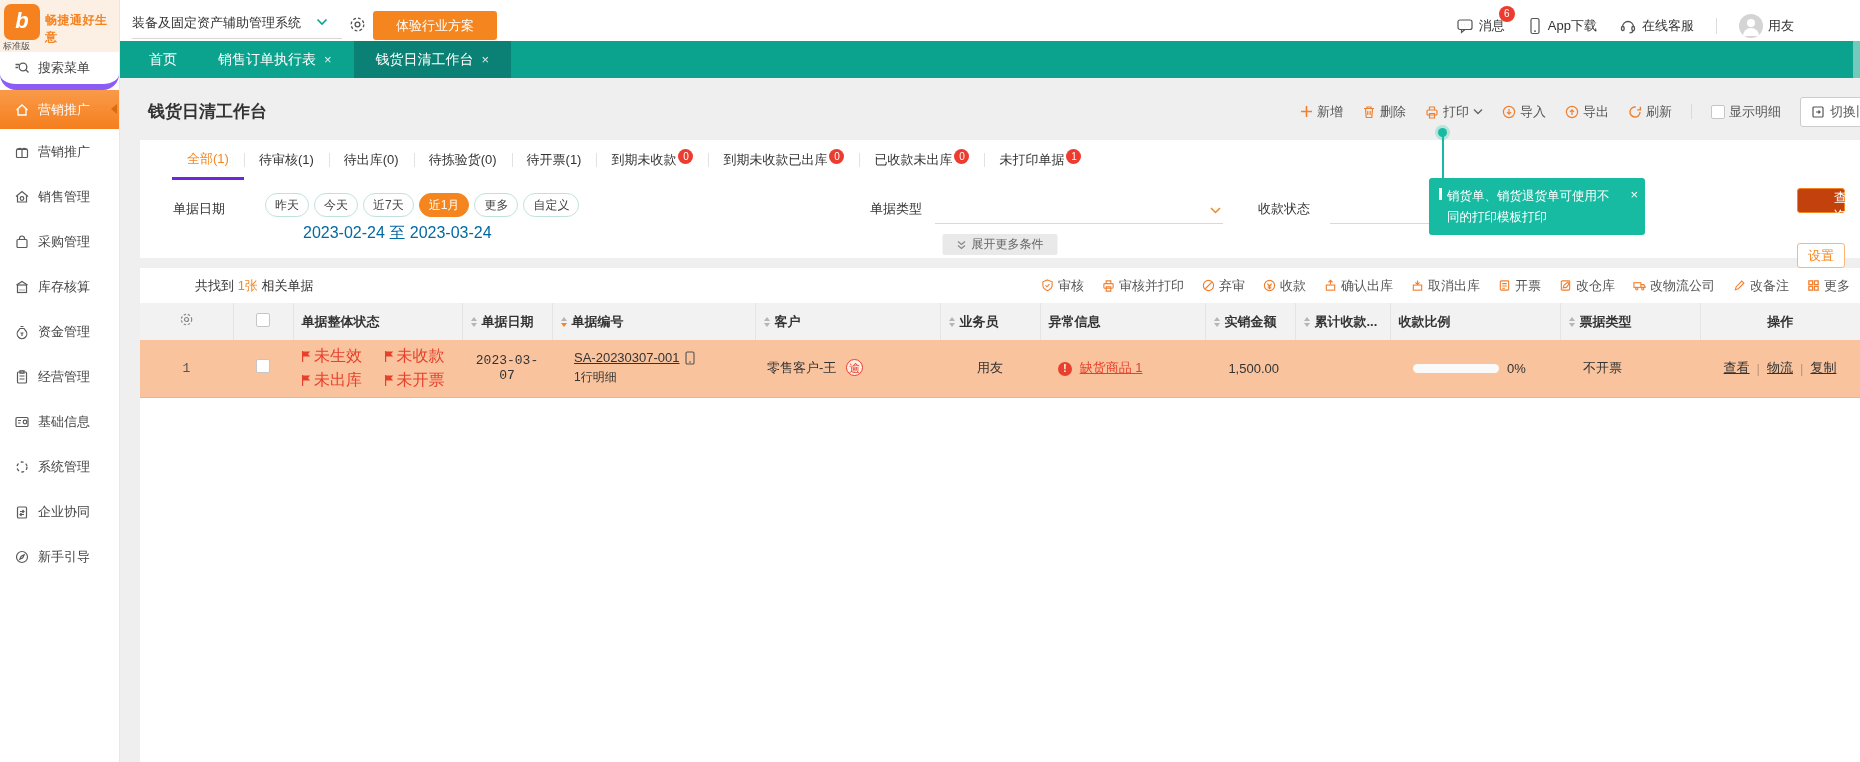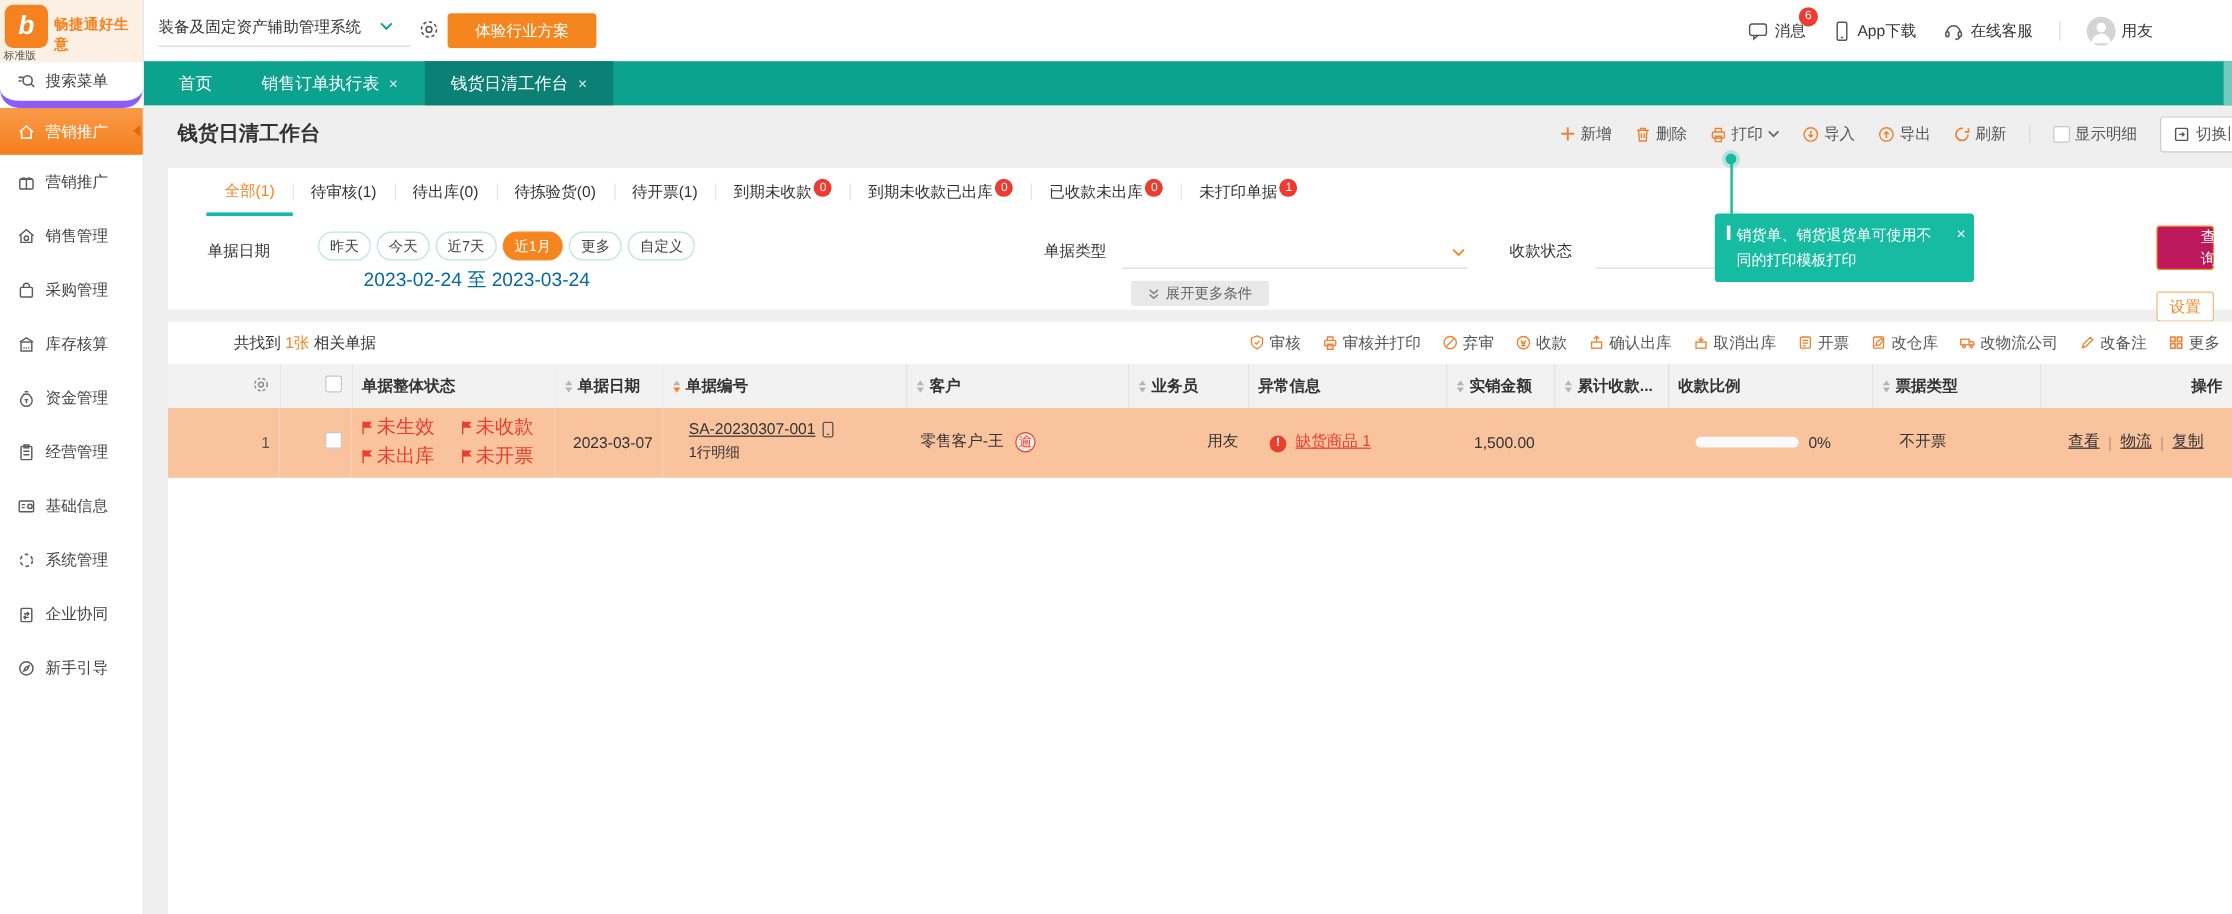--- a/index.html
+++ b/index.html
@@ -13,21 +13,21 @@
   .brand-name { position:absolute; left:45px; top:12px; color:#f5821f; font-weight:bold; font-size:12px; letter-spacing:0.5px; }
   .edition { position:absolute; left:3px; top:40px; font-size:9px; color:#555; }
   .side-item { display:flex; align-items:center; height:45px; padding-left:14px; color:#444; font-size:13px; cursor:pointer; }
   .side-item svg { margin-right:8px; flex:none; }
   .search-item { height:38px; border-bottom:6px solid #8b5cf6;border-radius:16px; }
   .quick-nav { height:39px; background:linear-gradient(180deg,#f99a49,#f57f1e); color:#fff; position:relative; }
   .quick-nav-notch { position:absolute; right:2px; top:14px; width:0; height:0; border-top:5px solid transparent; border-bottom:5px solid transparent; border-right:6px solid #d96c10; }
 
   
   .main { position:absolute; left:120px; top:0; width:1740px; height:762px; }
-  .topbar { position:relative; height:51px; background:#fff; }
+  .topbar { position:relative; height:41px; background:#fff; }
   .sys-select { position:absolute; left:12px; top:14px; width:210px; border-bottom:1px solid #d8d8d8; padding-bottom:6px; font-size:13px; color:#333; cursor:pointer; }
   .sys-chevron { position:absolute; left:196px; top:18px; }
   .gear-btn { position:absolute; left:228px; top:15px; cursor:pointer; }
   .trial-btn { position:absolute; left:253px; top:11px; height:29px; padding:0 23px; background:#f5861f; color:#fff; font-size:13px; border:none; border-radius:3px; line-height:29px; cursor:pointer; }
   .top-right { position:absolute; right:66px; top:0; height:51px; display:flex; align-items:center; gap:22px; font-size:13px; color:#333; }
   .tr-item { display:flex; align-items:center; gap:5px; cursor:pointer; position:relative; }
   .msg-badge { position:absolute; right:-10px; top:-11px; min-width:16px; height:16px; border-radius:8px; background:#ee3b30; color:#fff; font-size:10px; text-align:center; line-height:16px; padding:0 3px; }
   .tr-divider { width:1px; height:16px; background:#ddd; }
   .avatar { width:24px; height:24px; border-radius:50%; background:#d4d4d4; overflow:hidden; }
 
@@ -47,45 +47,45 @@
   .ta-btn { display:flex; align-items:center; gap:4px; font-size:13px; color:#555; cursor:pointer; }
   .ta-divider { width:1px; height:15px; background:#d9d9d9; }
   .checkbox { display:inline-block; width:14px; height:14px; background:#fff; border:1px solid #c6c6c6; border-radius:2px; }
   .switch-old { display:flex; align-items:center; gap:5px; border:1px solid #ccc; background:#fff; border-radius:3px; padding:5px 10px; font-size:13px; color:#555; cursor:pointer; }
 
   
   .filter-panel { position:absolute; left:20px; top:52px; width:1720px; height:118px; background:#fff; }
   .ftabs { display:flex; height:40px; align-items:center; padding-left:32px; font-size:13px; color:#333; }
   .ftab { position:relative; height:40px; line-height:38px; padding:0 15px; cursor:pointer; display:flex; align-items:center; }
   .ftab:not(:first-child)::before { content:''; position:absolute; left:0; top:13px; width:1px; height:14px; background:#e3e3e3; }
-  .ftab.active { color:#f5861f; border-bottom:3px solid #14b8a6; line-height:35px;justify-content:flex-end; }
+  .ftab.active { color:#f5861f; border-bottom:3px solid #6d28d9; line-height:35px;justify-content:flex-end; }
   .fbadge { display:inline-block; min-width:15px; height:15px; border-radius:8px; background:#ee3b30; color:#fff; font-size:10px; line-height:15px; text-align:center; margin-left:2px; transform:translateY(-4px); padding:0 2px; }
   .fcontrols { position:relative; height:78px; }
   .flabel { position:absolute; top:20px; font-size:13px; color:#333; }
   .pills { position:absolute; left:125px; top:13px; display:flex; gap:5px; }
   .pill { height:24px; line-height:22px; padding:0 9px; border:1px solid #bfe3dc; border-radius:12px; background:#fff; font-size:12px; color:#444; cursor:pointer; }
   .pill.active { background:#f5861f; border-color:#f5861f; color:#fff; }
   .date-range { position:absolute; left:163px; top:43px; font-size:16px; color:#0369a1; }
   .fselect { position:absolute; top:20px; height:24px; border-bottom:1px solid #d9d9d9; cursor:pointer; }
   .fselect .chev { position:absolute; right:2px; top:7px; }
-  .query-btn { position:absolute; left:1657px; top:8px; width:48px; height:37px; background:#be185d; border:1px solid #f5861f; color:#fff; font-size:13px; border-radius:3px; cursor:pointer;padding-left:36px; }
+  .query-btn { position:absolute; left:1657px; top:8px; width:48px; height:25px; background:#c2410c; border:1px solid #f5861f; color:#fff; font-size:13px; border-radius:3px; cursor:pointer;padding-left:36px; }
   .settings-btn { position:absolute; left:1657px; top:37px; width:48px; height:25px; background:#fff; border:1px solid #f8b877; color:#f5861f; font-size:13px; border-radius:3px; cursor:pointer;margin-top:26px; }
   .expand-bar { position:absolute; left:50%; transform:translateX(-50%); bottom:3px; height:21px; background:#e9e9e9; color:#666; font-size:12px; padding:0 14px; line-height:21px; border-radius:2px; cursor:pointer; display:flex; align-items:center; gap:5px; }
 
   
   .table-panel { position:absolute; left:20px; top:180px; width:1720px; height:494px; background:#fff; }
   .ttoolbar { position:relative; height:35px; display:flex; align-items:center; }
   .summary { position:absolute; left:55px; font-size:13px; color:#333; }
   .summary .cnt { color:#f5861f;text-align:center; }
   .tbuttons { position:absolute; right:10px; display:flex; gap:18px; }
   .tbtn { display:flex; align-items:center; gap:4px; font-size:13px; color:#555; cursor:pointer; white-space:nowrap; }
   table { width:1720px; border-collapse:collapse; table-layout:fixed; }
   thead tr { height:37px; background:#f2f2f2; }
   th { font-size:13px; color:#333; font-weight:bold; border-right:1px solid #e4e4e4; text-align:left; padding:0 8px; white-space:nowrap; overflow:hidden; }
-  th.center, td.center { text-align:right; }
+  th.center, td.center { text-align:center;font-family:Liberation Mono, monospace; }
   th:last-child { border-right:none; }
   .sort { display:inline-flex; flex-direction:column; gap:2px; margin-right:5px; vertical-align:middle; }
   .arr-up { width:0; height:0; border-left:3.5px solid transparent; border-right:3.5px solid transparent; border-bottom:4px solid #b5b5b5; }
   .arr-down { width:0; height:0; border-left:3.5px solid transparent; border-right:3.5px solid transparent; border-top:4px solid #b5b5b5; }
   .arr-down.on { border-top-color:#f5861f; }
   tbody tr.data-row { height:57px; background:#f9c39e; border-bottom:1px solid #efb285; }
   td { font-size:13px; color:#333; padding:0 8px; vertical-align:middle; }
   .flags { display:grid; grid-template-columns:auto auto; gap:3px 12px; color:#e8402d; font-size:16px; white-space:nowrap; }
   .flag { display:flex; align-items:center; gap:3px; }
   .doc-link { color:#333; text-decoration:underline; cursor:pointer; }

